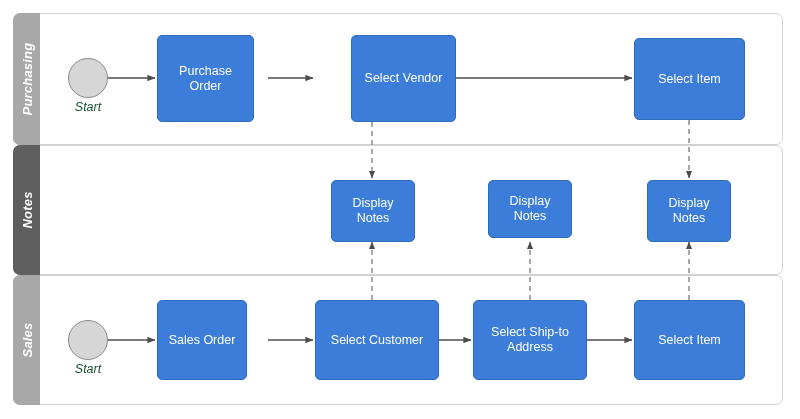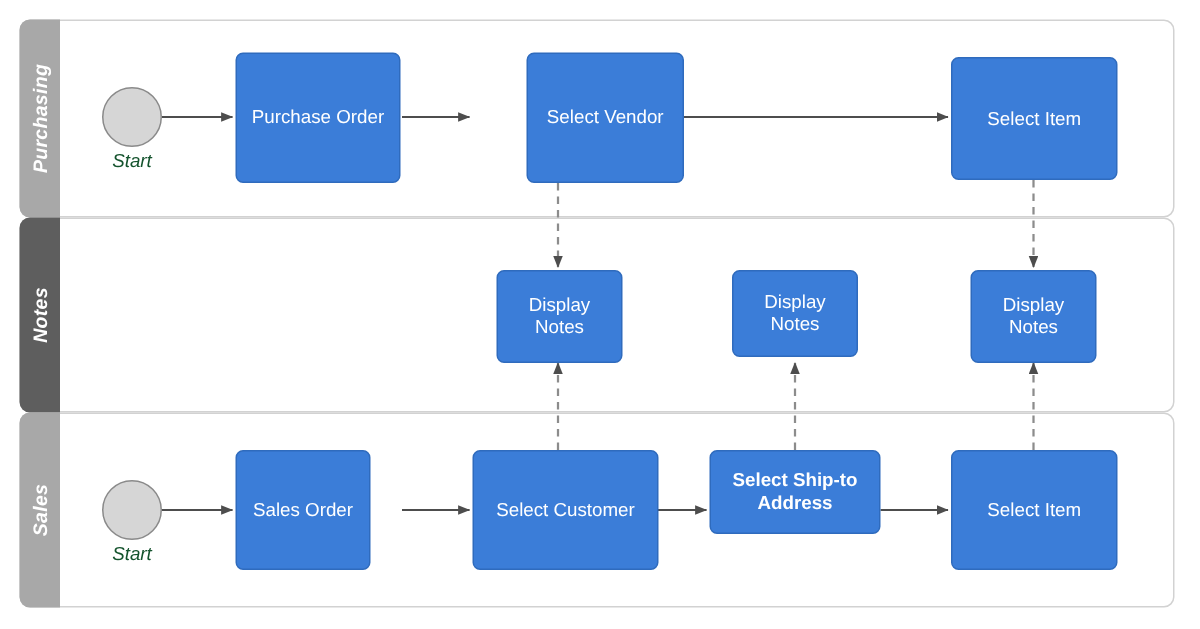--- a/index.html
+++ b/index.html
@@ -165,36 +165,36 @@
       <span class="lane-band-label">Notes</span>
     </div>
     <div class="lane-band lane-band-light lane-band-sales">
       <span class="lane-band-label">Sales</span>
     </div>
   </div>
 
   <div class="start-event" style="left:68px; top:58px;"></div>
   <div class="start-label" style="left:48px; top:100px;">Start</div>
 
-  <div class="task" style="left:157px; top:35px; width:110px; height:87px;">Purchase Order</div>
+  <div class="task" style="left:157px; top:35px; width:97px; height:87px;">Purchase Order</div>
 
   <div class="task" style="left:322px; top:35px; width:105px; height:87px;margin-left:29px;">Select Vendor</div>
 
   <div class="task" style="left:634px; top:38px; width:111px; height:82px;">Select Item</div>
 
   <div class="task" style="left:331px; top:180px; width:84px; height:62px;">Display Notes</div>
 
   <div class="task" style="left:488px; top:180px; width:84px; height:58px;">Display Notes</div>
 
   <div class="task" style="left:647px; top:180px; width:84px; height:62px;">Display Notes</div>
 
   <div class="start-event" style="left:68px; top:320px;"></div>
   <div class="start-label" style="left:48px; top:362px;">Start</div>
 
   <div class="task" style="left:157px; top:300px; width:90px; height:80px;">Sales Order</div>
 
   <div class="task" style="left:315px; top:300px; width:124px; height:80px;">Select Customer</div>
 
-  <div class="task" style="left:473px; top:300px; width:114px; height:56px;font-weight:bold;">Select Ship-to Address</div>
+  <div class="task" style="left:473px; top:300px; width:114px; height:80px;">Select Ship-to Address</div>
 
   <div class="task" style="left:634px; top:300px; width:111px; height:80px;">Select Item</div>
 
 </div>
 
 </body></html>

